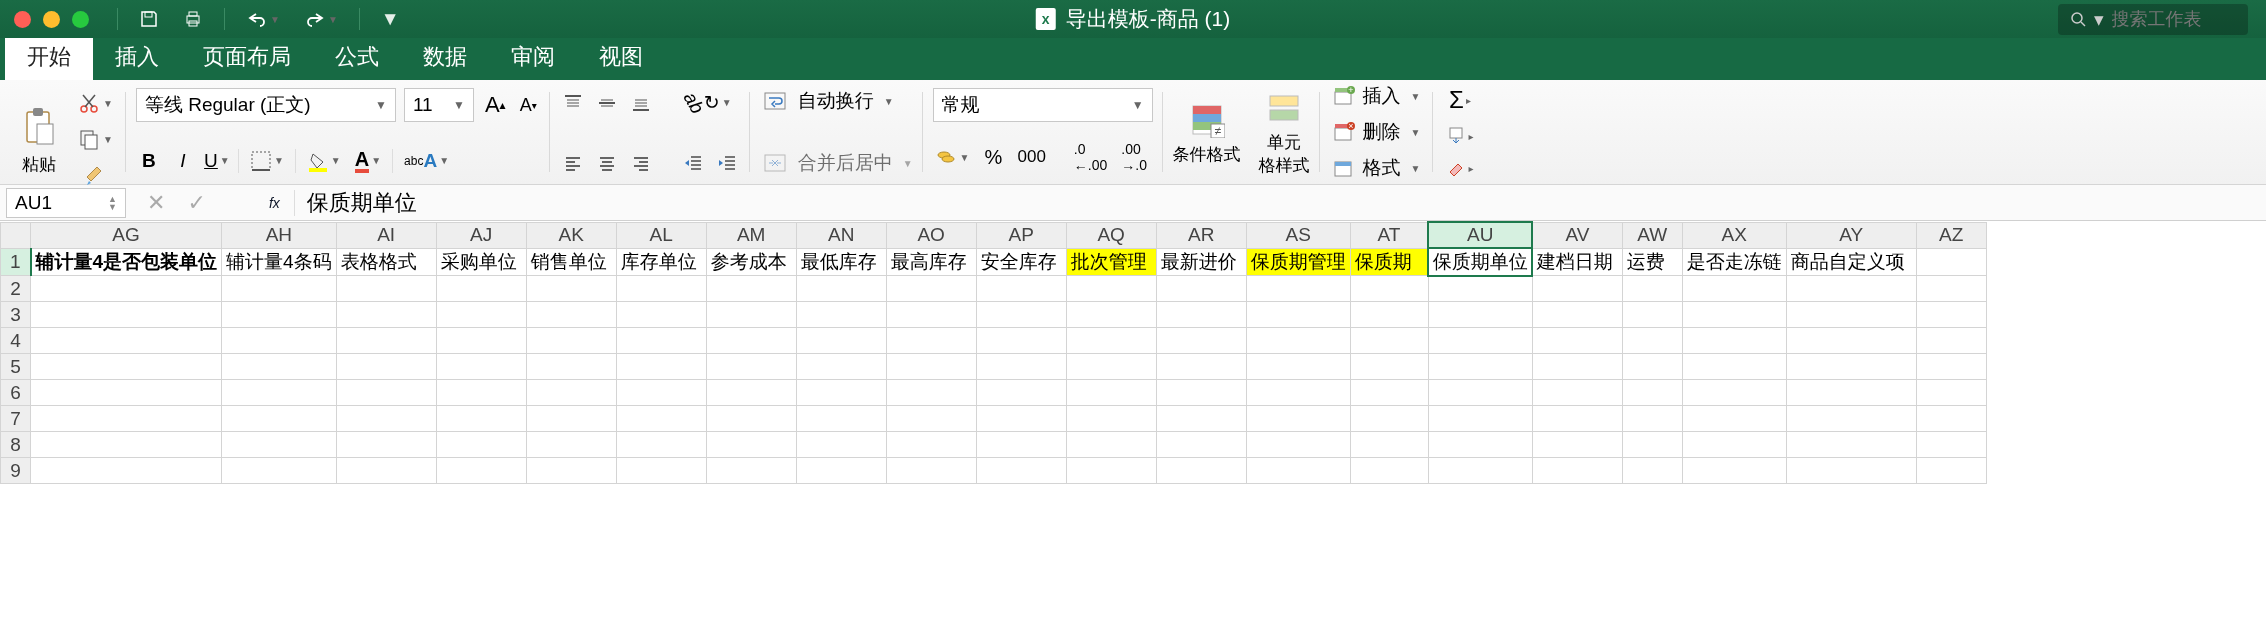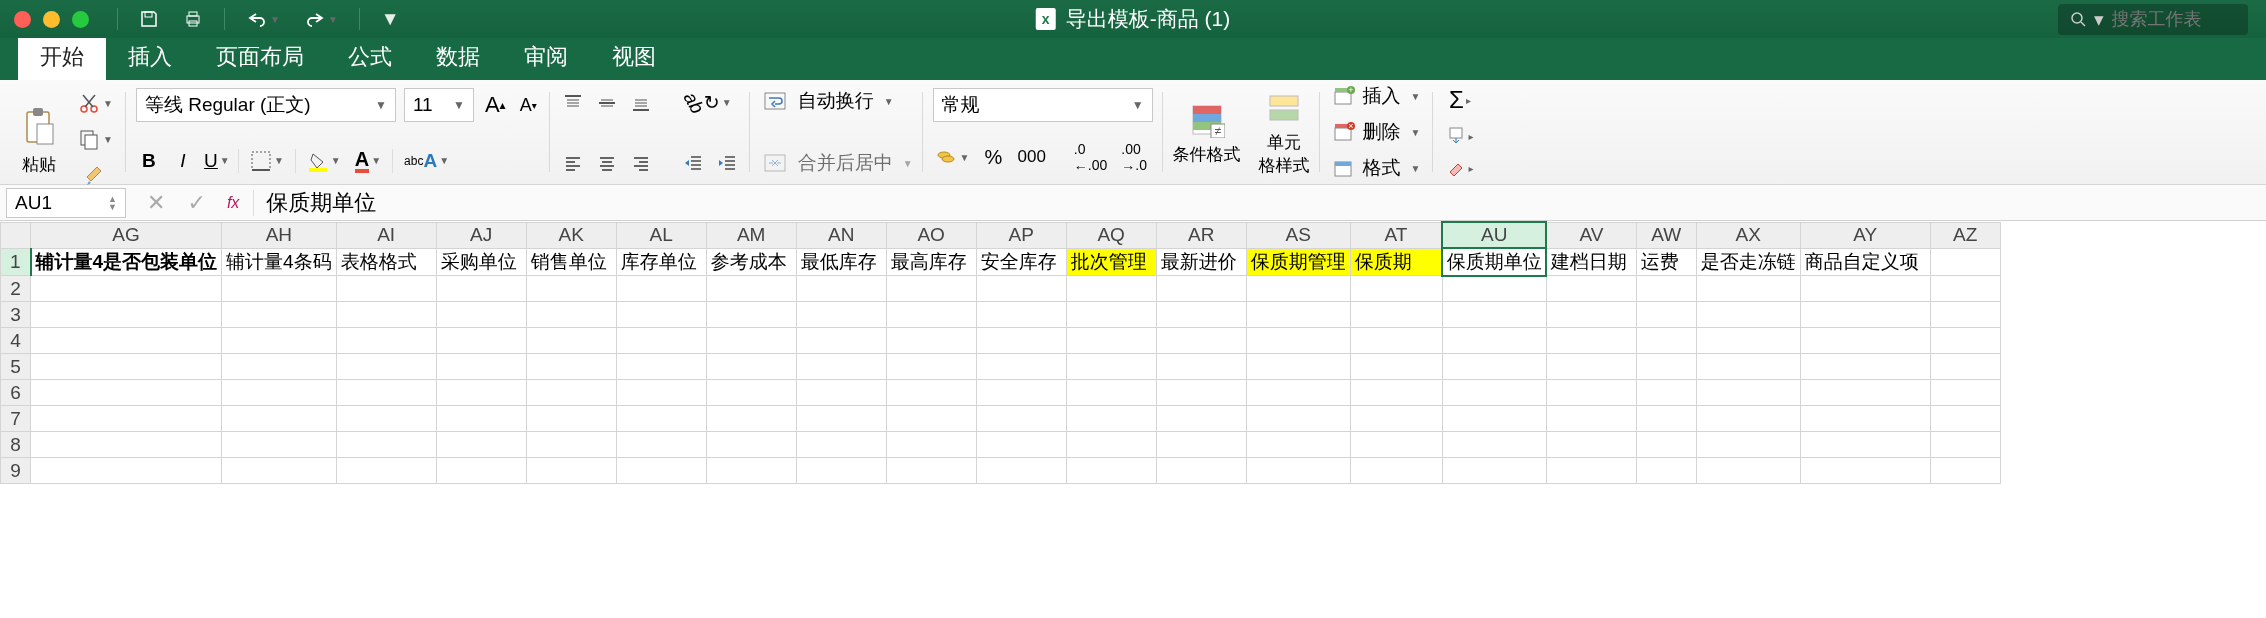--- a/index.html
+++ b/index.html
@@ -11,21 +11,21 @@
 .dot { width: 17px; height: 17px; border-radius: 50%; }
 .dot.red{background:#ff5f56;} .dot.yellow{background:#ffbd2e;} .dot.green{background:#27c93f;}
 .qat { display:flex; gap:18px; margin-left:28px; align-items:center; color:#e5efe9; }
 .qat .sep{width:1px;height:22px;background:#3a8a63;}
 .title-center { position:absolute; left:50%; transform:translateX(-50%); display:flex; align-items:center; gap:10px; font-size:21px; }
 .doc-icon{width:20px;height:22px;background:#fff;border-radius:2px;display:inline-flex;align-items:center;justify-content:center;color:#1e7a4d;font-size:14px;font-weight:bold;}
 .search-area{margin-left:auto;margin-right:18px;display:flex;align-items:center;gap:8px;background:rgba(0,0,0,.25);padding:4px 12px;border-radius:4px;width:190px;}
 .search-area input{background:transparent;border:none;color:#ccc;font-size:18px;outline:none;width:100%;}
 
 
-.tabs{height:42px;background:#176a44;display:flex;align-items:flex-end;padding-left:18px;gap:0;}
+.tabs{height:42px;background:#176a44;display:flex;align-items:flex-end;padding-left:5px;gap:0;}
 .tab{padding:8px 22px;color:#fff;font-size:22px;cursor:pointer;}
 .tab.active{background:#fff;color:#222;border-radius:2px 2px 0 0;}
 
 
 .ribbon{height:105px;background:linear-gradient(#fafafa,#f1f1f1);border-bottom:1px solid #d5d5d5;display:flex;align-items:stretch;padding:4px 8px;}
 .group{display:flex;flex-direction:column;justify-content:space-between;padding:4px 10px;position:relative;}
 .group::after{content:"";position:absolute;right:0;top:8px;bottom:8px;width:1px;background:#d9d9d9;}
 .group:last-child::after{display:none;}
 .row{display:flex;align-items:center;gap:8px;}
 .btn{display:inline-flex;align-items:center;justify-content:center;cursor:pointer;border:1px solid transparent;border-radius:3px;padding:2px;}
@@ -33,21 +33,21 @@
 .combo .caret{margin-left:auto;color:#666;font-size:12px;}
 .lbl-below{display:flex;flex-direction:column;align-items:center;font-size:17px;gap:2px;}
 .small-caret{font-size:10px;color:#666;margin-left:2px;}
 .sq{width:26px;height:26px;}
 
 
 .formula-bar{height:36px;border-bottom:1px solid #d0d0d0;display:flex;align-items:center;background:#fafafa;}
 .name-box{width:120px;border:1px solid #c8c8c8;height:30px;margin-left:6px;background:#fff;display:flex;align-items:center;padding:13px 8px;font-size:19px;justify-content:flex-end;}
 .name-box .stepper{margin-left:auto;display:flex;flex-direction:column;font-size:9px;color:#888;line-height:8px;}
 .fb-btns{display:flex;gap:16px;margin:0 18px;color:#aaa;font-size:22px;}
-.fx{font-style:italic;color:#be185d;margin-right:14px;font-size:16px;}
+.fx{font-style:italic;color:#0f172a;margin-right:14px;font-size:14px;margin-left:42px;}
 .formula-input{flex:1;border:none;font-size:22px;outline:none;background:transparent;}
 
 
 .sheet{overflow:auto;}
 table{border-collapse:collapse;table-layout:fixed;}
 th,td{border:1px solid #d4d4d4;height:26px;font-size:19px;font-weight:normal;white-space:nowrap;overflow:hidden;}
 thead th{background:#eee;text-align:center;color:#444;position:relative;}
 tbody th{background:#eee;text-align:center;width:30px;color:#444;}
 .corner{width:30px;background:#eee;}
 td{padding:0 4px;text-align:left;}
@@ -468,21 +468,21 @@
           <th style="width: 90px;">AJ</th>
           <th style="width: 90px;">AK</th>
           <th style="width: 90px;">AL</th>
           <th style="width: 90px;">AM</th>
           <th style="width: 90px;">AN</th>
           <th style="width: 90px;">AO</th>
           <th style="width: 90px;">AP</th>
           <th style="width: 90px;">AQ</th>
           <th style="width: 90px;">AR</th>
           <th style="width: 100px;">AS</th>
-          <th style="width: 92px;">AT</th>
+          <th style="width: 78px;">AT</th>
           <th class="sel" style="width: 90px;">AU</th>
           <th style="width: 90px;">AV</th>
           <th style="width: 60px;">AW</th>
           <th style="width: 100px;">AX</th>
           <th style="width: 130px;">AY</th>
           <th style="width: 70px;">AZ</th>
         </tr>
       </thead>
       <tbody>
         <tr>

